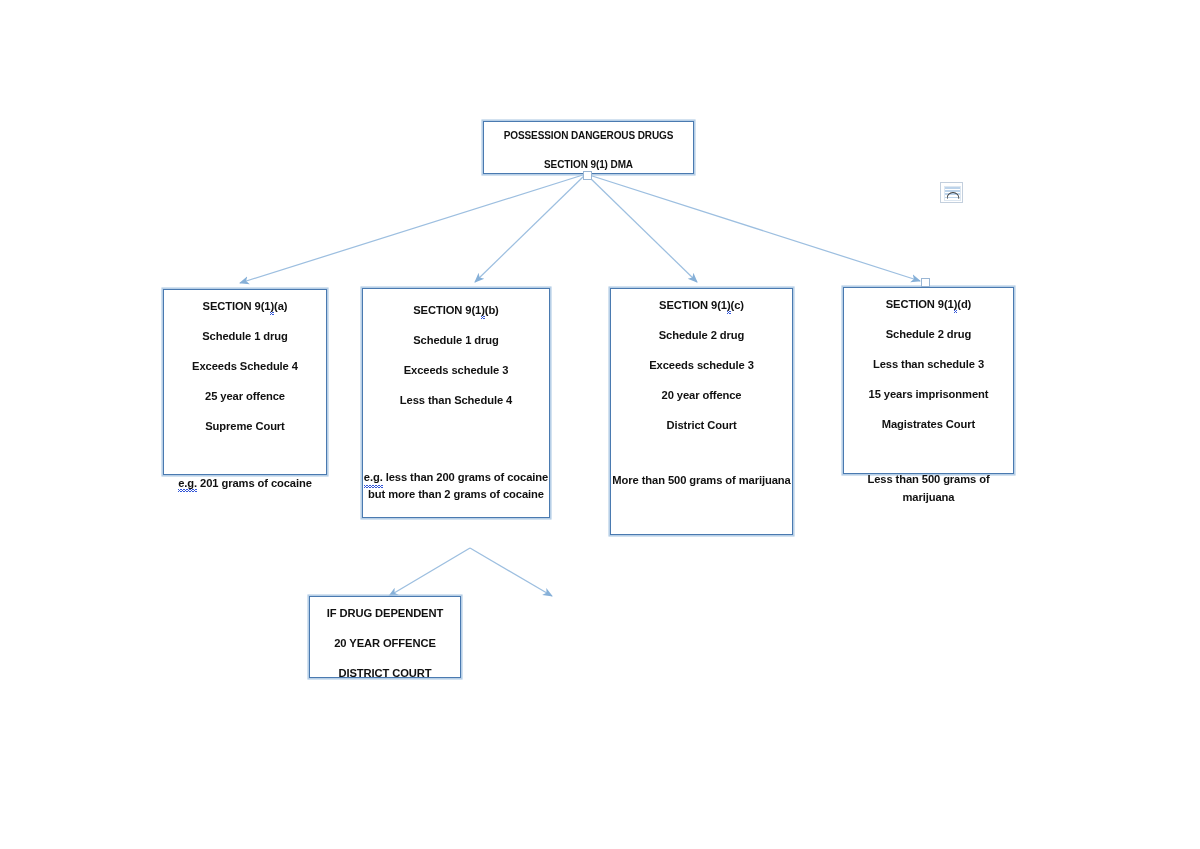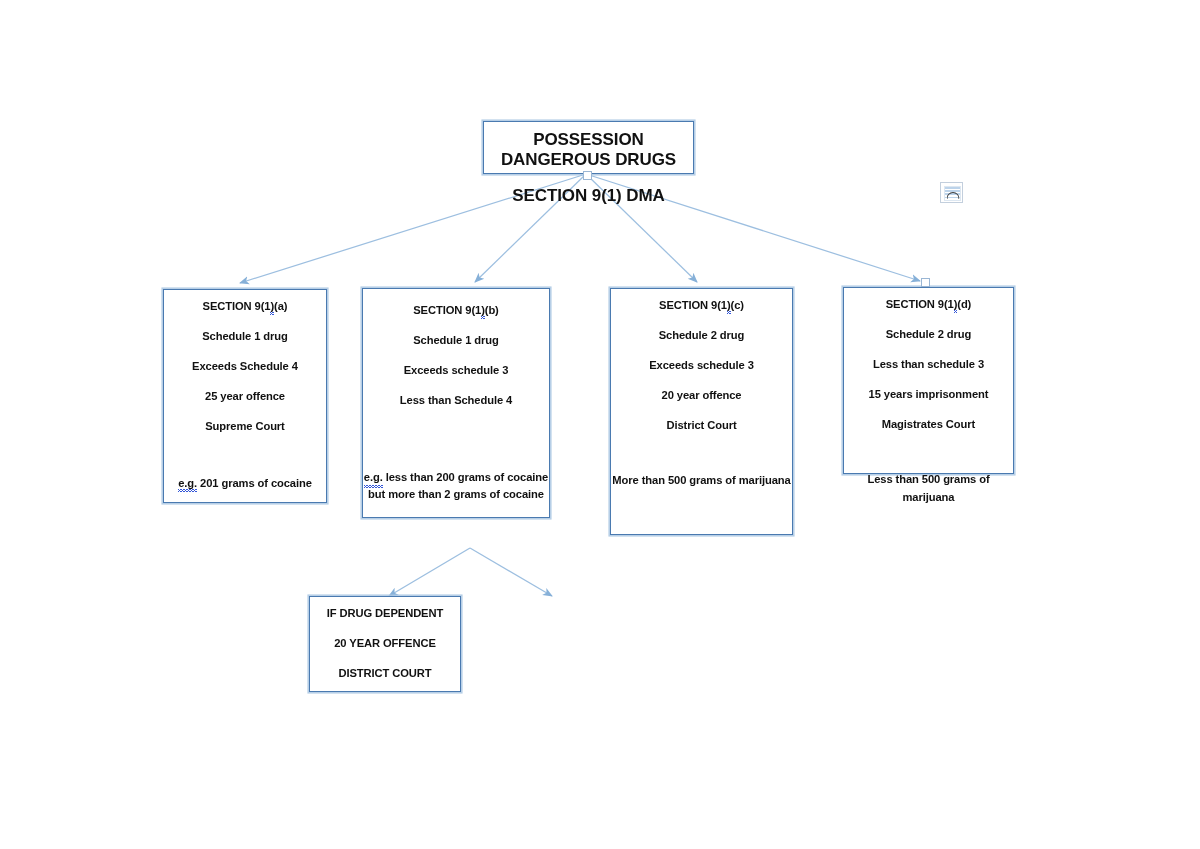--- a/index.html
+++ b/index.html
@@ -40,21 +40,21 @@
   .node .line {
     font-weight: bold;
     font-size: 11.2px;
     line-height: 1.15;
     color: #111111;
     text-align: center;
     width: 100%;
     letter-spacing: -0.1px;
   }
   .node.root .line {
-    font-size: 17px;
+    font-size: 10px;
   }
   .spacer {
     flex: 0 0 auto;
   }
   
   .sq {
     position: relative;
     display: inline-block;
   }
   .sq::after {
@@ -134,21 +134,21 @@
 
   <div class="handle" style="left:583px; top:171px;"></div>
   <div class="handle" style="left:921px; top:278px;"></div>
 
   <div class="node root" style="left:483px; top:121px; width:211px; height:53px; padding-top:8px;">
     <div class="line">POSSESSION DANGEROUS DRUGS</div>
     <div class="spacer" style="height:17px;"></div>
     <div class="line">SECTION 9(1) DMA</div>
   </div>
 
-  <div class="node" style="left:163px; top:289px; width:164px; height:214px; padding-top:10px;">
+  <div class="node" style="left:163px; top:289px; width:164px; height:186px; padding-top:10px;">
     <div class="line"><span>SECTION 9(1</span><span class="sq">)</span><span>(a)</span></div>
     <div class="spacer" style="height:17px;"></div>
     <div class="line">Schedule 1 drug</div>
     <div class="spacer" style="height:17px;"></div>
     <div class="line">Exceeds Schedule 4</div>
     <div class="spacer" style="height:17px;"></div>
     <div class="line">25 year offence</div>
     <div class="spacer" style="height:17px;"></div>
     <div class="line">Supreme Court</div>
     <div class="spacer" style="height:45px;"></div>
@@ -188,21 +188,21 @@
     <div class="spacer" style="height:17px;"></div>
     <div class="line">Less than schedule 3</div>
     <div class="spacer" style="height:17px;"></div>
     <div class="line">15 years imprisonment</div>
     <div class="spacer" style="height:17px;"></div>
     <div class="line">Magistrates Court</div>
     <div class="spacer" style="height:41px;"></div>
     <div class="line" style="line-height:1.55; padding:0 16px;">Less than 500 grams of marijuana</div>
   </div>
 
-  <div class="node" style="left:309px; top:596px; width:152px; height:96px; padding-top:10px;">
+  <div class="node" style="left:309px; top:596px; width:152px; height:82px; padding-top:10px;">
     <div class="line">IF DRUG DEPENDENT</div>
     <div class="spacer" style="height:17px;"></div>
     <div class="line">20 YEAR OFFENCE</div>
     <div class="spacer" style="height:17px;"></div>
     <div class="line">DISTRICT COURT</div>
   </div>
 
 
   <div class="picture-icon" style="left:940px; top:182px; width:23px; height:21px;">
     <div class="inner">

